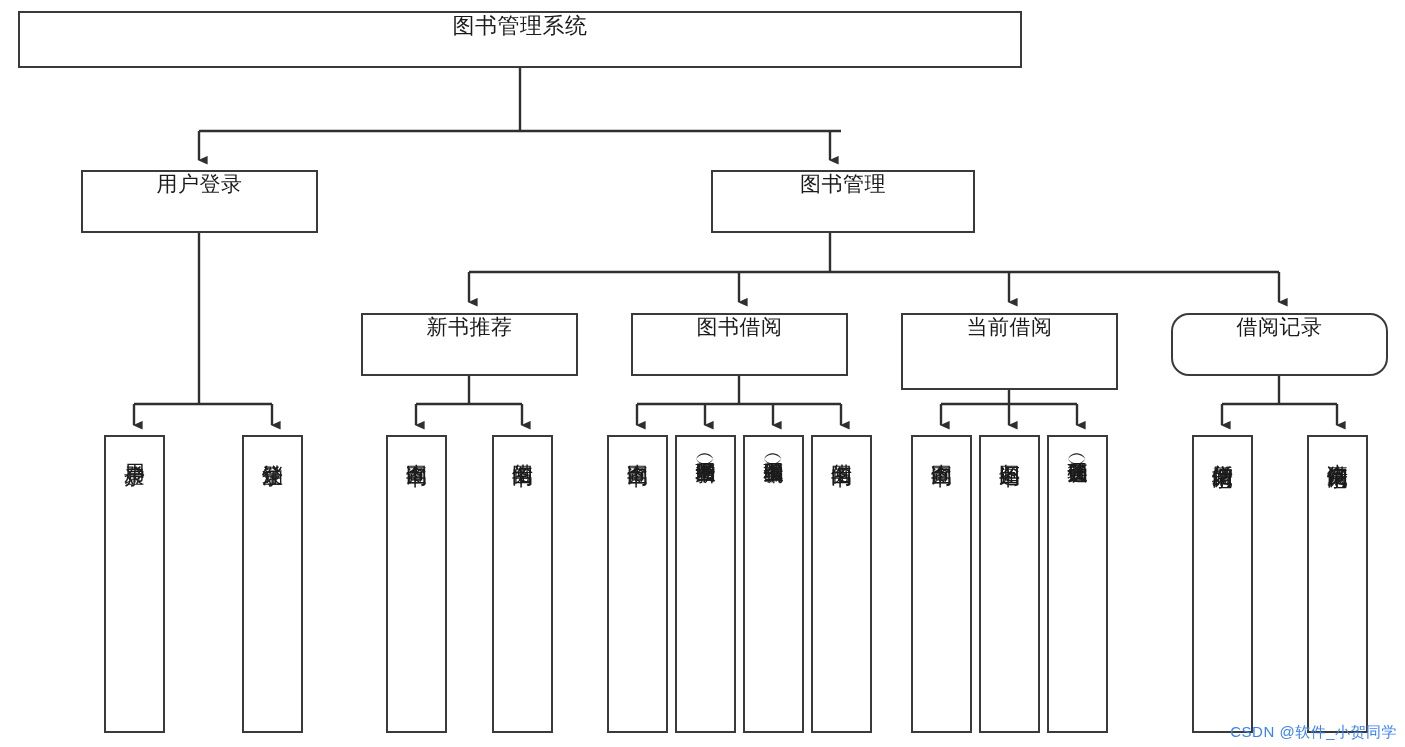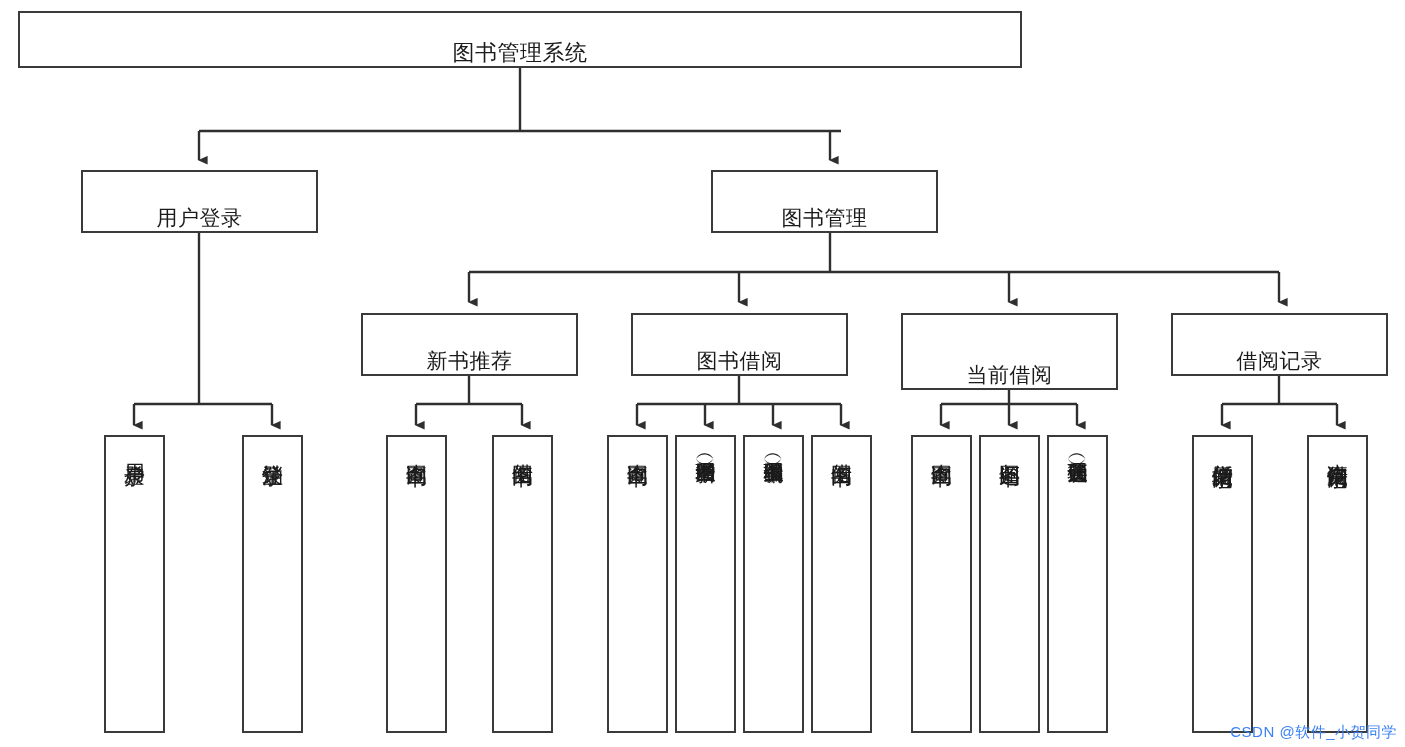--- a/index.html
+++ b/index.html
@@ -24,21 +24,21 @@
     width: 1405px;
     height: 747px;
     pointer-events: none;
   }
   .node {
     position: absolute;
     box-sizing: border-box;
     background: #ffffff;
     border: 2px solid #3a3a3a;
     display: flex;
-    align-items: flex-end;
+    align-items: flex-start;
     justify-content: center;
     color: #1b1b1b;
   }
   .node .lbl {
     display: block;
     text-align: center;
     line-height: 1.18;
     white-space: nowrap;
   }
   .node.horiz .lbl {
@@ -129,34 +129,34 @@
     </g>
   </svg>
 
   <div class="node horiz root" style="left:18px; top:11px; width:1004px; height:57px;">
     <span class="lbl">图书管理系统</span>
   </div>
 
   <div class="node horiz" style="left:81px; top:170px; width:237px; height:63px;">
     <span class="lbl">用户登录</span>
   </div>
-  <div class="node horiz" style="left:711px; top:170px; width:227px; height:63px;">
+  <div class="node horiz" style="left:711px; top:170px; width:264px; height:63px;">
     <span class="lbl">图书管理</span>
   </div>
 
   <div class="node horiz" style="left:361px; top:313px; width:217px; height:63px;">
     <span class="lbl">新书推荐</span>
   </div>
   <div class="node horiz" style="left:631px; top:313px; width:217px; height:63px;">
     <span class="lbl">图书借阅</span>
   </div>
   <div class="node horiz" style="left:901px; top:313px; width:217px; height:77px;">
     <span class="lbl">当前借阅</span>
   </div>
-  <div class="node horiz" style="left:1171px; top:313px; width:217px; height:63px;">
+  <div class="node horiz" style="left:1171px; top:313px; width:217px; height:63px;border-radius:18px;">
     <span class="lbl">借阅记录</span>
   </div>
 
   <div class="node vert" style="left:104px; top:435px; width:61px; height:298px;">
     <span class="lbl">用户登录</span>
   </div>
   <div class="node vert" style="left:242px; top:435px; width:61px; height:298px;">
     <span class="lbl">注销登录</span>
   </div>
 

